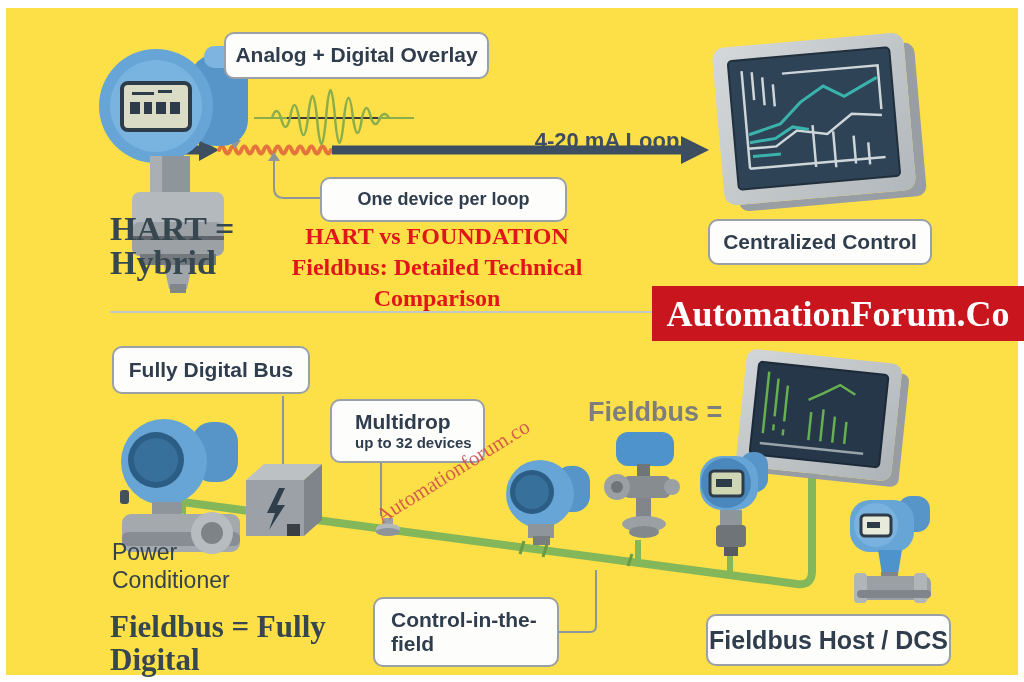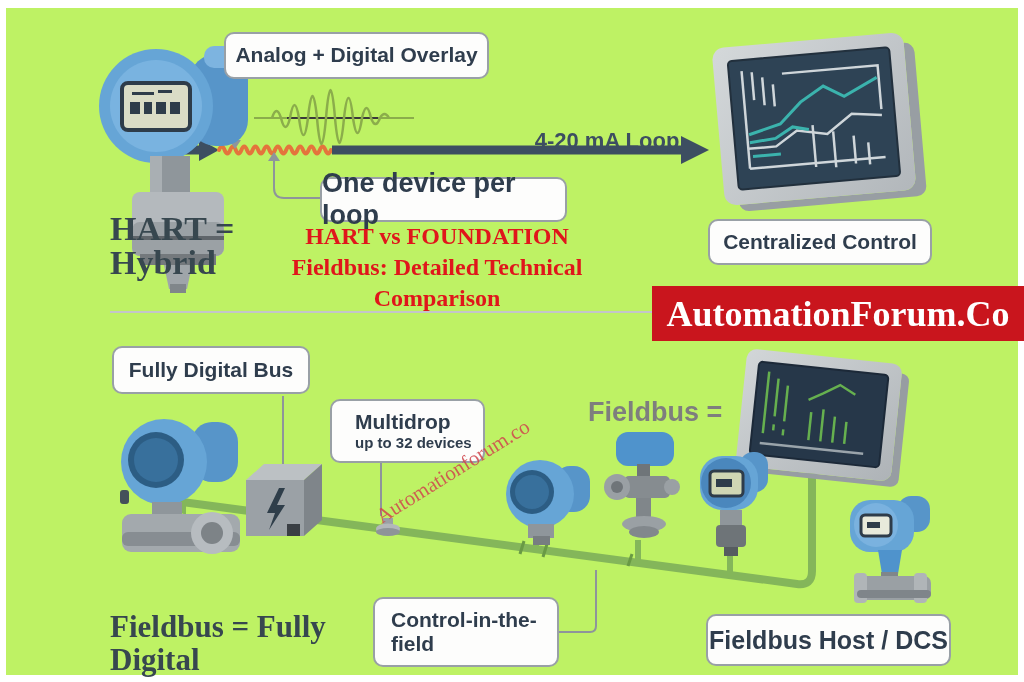--- a/index.html
+++ b/index.html
@@ -1,18 +1,18 @@
 <!DOCTYPE html>
 <html><head>
 <meta charset="utf-8">
 <style>
   html,body{margin:0;padding:0;}
   body{background:#ffffff;font-family:"Liberation Sans",sans-serif;}
   #stage{position:relative;width:1024px;height:682px;background:#ffffff;overflow:hidden;}
-  #canvas{position:absolute;left:6px;top:8px;right:6px;bottom:7px;background:#bef264;}
+  #canvas{position:absolute;left:6px;top:8px;right:6px;bottom:7px;background:#fde047;}
   .abs{position:absolute;}
   .label-box{
     position:absolute;background:#fdfdfc;border:2px solid #99a0a6;border-radius:10px;
     color:#2f3d4d;font-weight:600;display:flex;align-items:center;justify-content:center;
     box-sizing:border-box;line-height:1.15;
   }
   .label-box.left-align{flex-direction:column;align-items:flex-start;justify-content:center;}
   .big-slate{color:#37474f;font-weight:700;font-family:Liberation Serif, serif;}
   .wire-svg{position:absolute;left:0;top:0;pointer-events:none;}
   .monitor{position:absolute;border-radius:10px;}
@@ -216,21 +216,21 @@
     <rect x="9" y="82" width="74" height="24" rx="7" fill="#9aa0a4"></rect>
     <rect x="6" y="79" width="13" height="30" rx="4" fill="#b0b5b8"></rect>
     <rect x="66" y="79" width="13" height="30" rx="4" fill="#b0b5b8"></rect>
     <rect x="9" y="96" width="74" height="8" rx="4" fill="#7f858a"></rect>
   </svg>
 
   <div class="label-box" style="left:218px;top:24px;width:265px;height:47px;font-size:21px;">
     <span>Analog + Digital Overlay</span>
   </div>
 
-  <div class="label-box" style="left:314px;top:169px;width:247px;height:45px;font-size:27px;">
+  <div class="label-box" style="left:314px;top:169px;width:247px;height:45px;font-size:18px;">
     <span>One device per loop</span>
   </div>
 
   <div class="abs" style="left:518px;top:95px;width:166px;text-align:center;font-size:22px;font-weight:700;color:#3d4e61;margin-top:25px;">
     <span>4-20 mA Loop</span>
   </div>
 
   <div class="label-box" style="left:702px;top:211px;width:224px;height:46px;font-size:21px;">
     <span>Centralized Control</span>
   </div>
@@ -256,20 +256,24 @@
 
   <div class="label-box left-align" style="left:324px;top:391px;width:155px;height:64px;padding-left:23px;">
     <div style="font-size:21px;">Multidrop</div>
     <div style="font-size:15px;">up to 32 devices</div>
   </div>
 
   <div class="abs" style="left:582px;top:390px;font-size:27px;line-height:29px;font-weight:600;color:#7e7e7e;">
     <div>Fieldbus =</div>
   </div>
 
+  <div class="abs" style="left:106px;top:530px;font-size:23px;line-height:28px;font-weight:500;color:#33424d;">
+    <div>Power</div>
+    <div>Conditioner</div>
+  </div>
 
   <div class="abs big-slate" style="left:104px;top:602px;font-size:31px;line-height:33px;">
     <div>Fieldbus = Fully</div>
     <div>Digital</div>
   </div>
 
   <div class="label-box left-align" style="left:367px;top:589px;width:186px;height:70px;padding-left:16px;font-size:21px;">
     <div>Control-in-the-</div>
     <div>field</div>
   </div>

